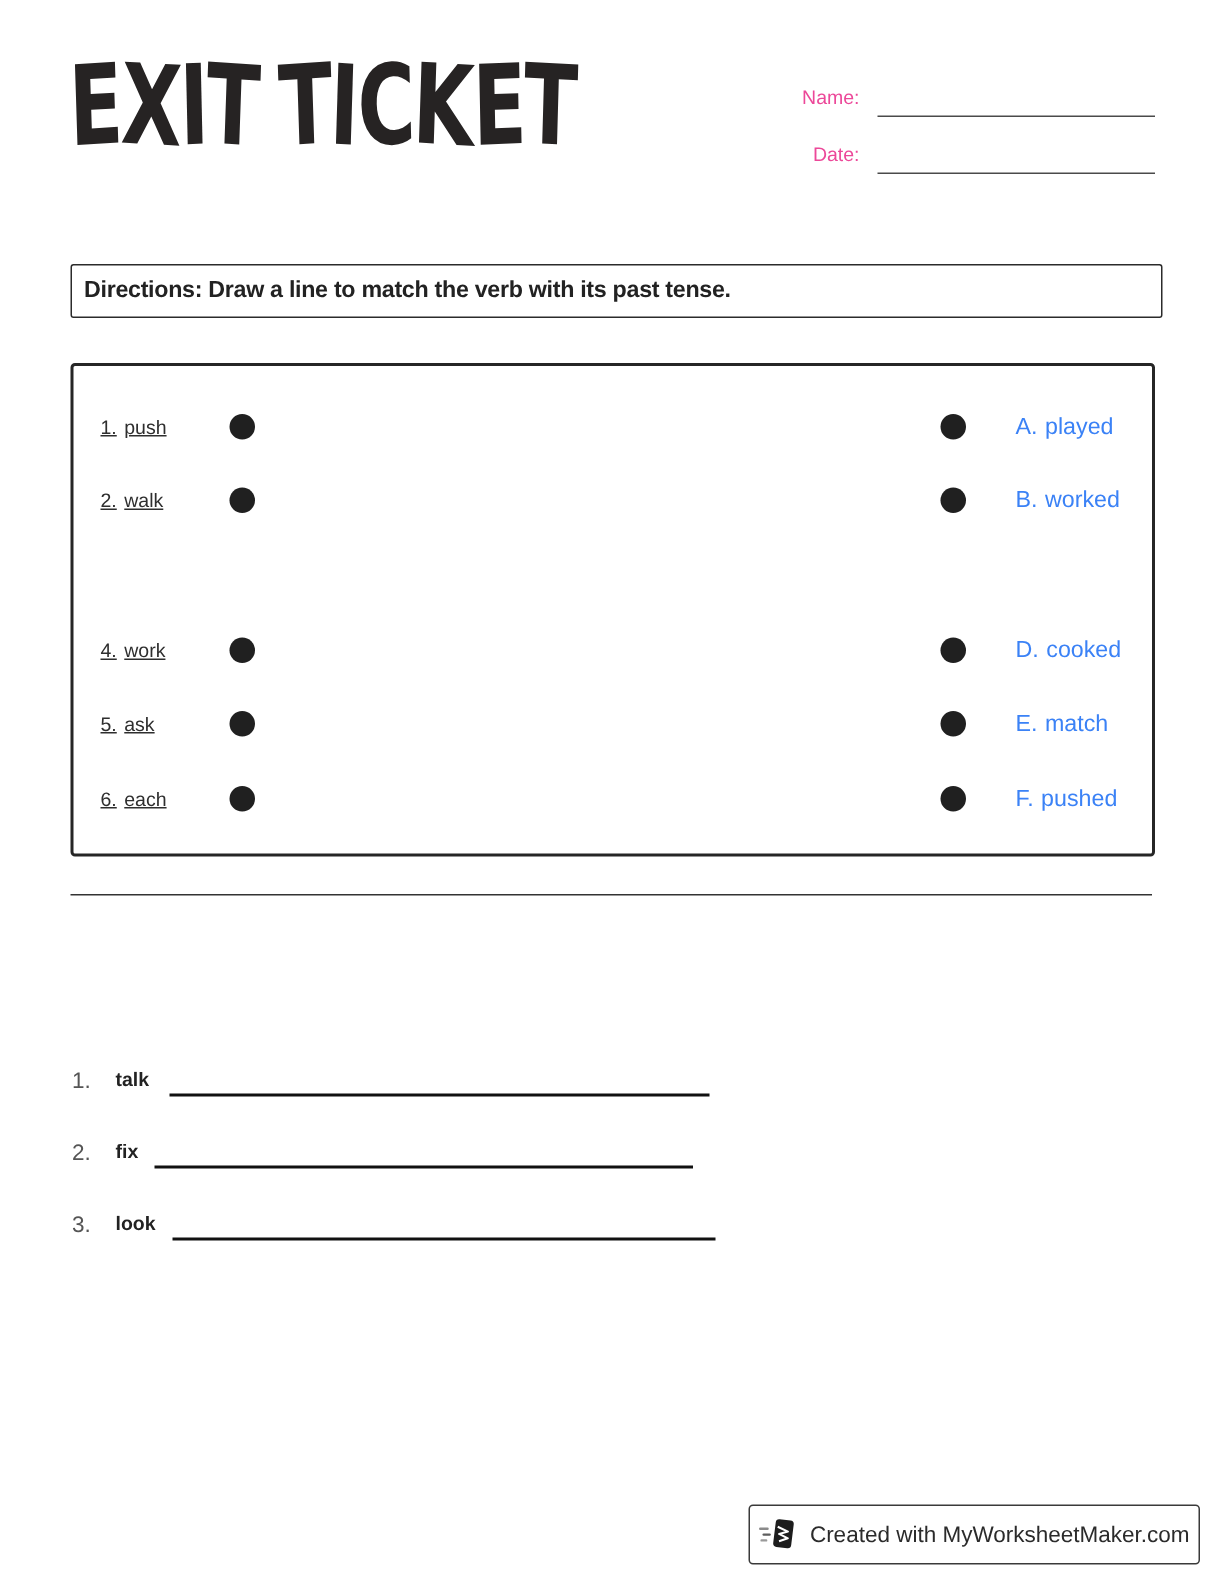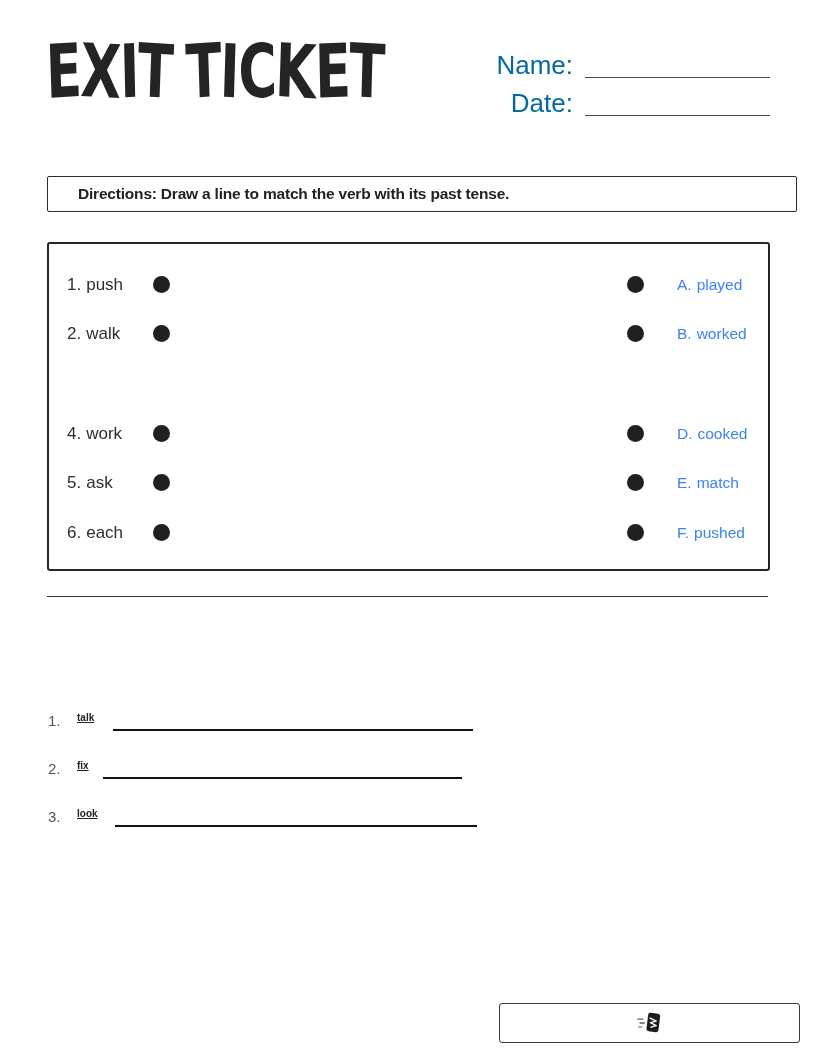--- a/index.html
+++ b/index.html
@@ -15,62 +15,62 @@
     font-family:"DejaVu Sans", sans-serif;
     font-size:74px; font-weight:800; color:#262323;
     letter-spacing:-2px; line-height:1; white-space:pre;
     transform:scaleX(0.71); transform-origin:left top;
   }
 
   
   .header-fields { position:absolute; left:480px; top:50px; width:290px; }
   .field-row { display:flex; align-items:flex-end; height:28px; margin-bottom:10px; }
   .field-label {
-    width:93px; text-align:right; font-size:26px; color:#0369a1; line-height:26px;
+    width:93px; text-align:right; font-size:13px; color:#ec4899; line-height:26px;
   }
   .field-line {
     flex:1; margin-left:12px; height:26px;
     border-bottom:1.5px solid #4a4a4a;
   }
 
   
   .dir-box {
     position:absolute; left:47px; width:718px; height:34px;
     border:1.5px solid #2b2b2b; border-radius:2px; background:#fff;
-    display:flex; align-items:center; padding-left:30px; box-sizing:content-box;
+    display:flex; align-items:center; padding-left:8px; box-sizing:content-box;
   }
   .dir1 { top:176px; }
   .dir2 { top:643px; }
   .dir-box span { font-size:15.5px; font-weight:bold; color:#222; letter-spacing:-0.2px; }
 
   
   .match-box {
     position:absolute; left:47px; top:242px; width:719px; height:325px;
     border:2px solid #262626; border-radius:3px; background:#fff;
   }
   .m-row { position:absolute; left:0; width:100%; height:24px; }
   .r0{top:29px}.r1{top:78px}.r2{top:128px}.r3{top:178px}.r4{top:227px}.r5{top:277px}
-  .m-left  { position:absolute; left:18px;  top:0; line-height:24px; font-size:17px; color:#2e2e2e; }
+  .m-left  { position:absolute; left:18px;  top:0; line-height:24px; font-size:13px; color:#2e2e2e;text-decoration:underline; }
   .m-right { position:absolute; left:628px; top:0; line-height:24px; font-size:15.5px; color:#3b82f6; }
   .m-left .w, .m-right .w { margin-left:5px; }
   .dot {
     position:absolute; top:3px; width:17px; height:17px;
     border-radius:50%; background:#202020;
   }
   .dl { left:104px; }
   .dr { left:578px; }
 
   
   .divider { position:absolute; left:47px; top:596px; width:721px; border-top:1.5px solid #333; }
 
   
   .write-row { position:absolute; left:0; width:500px; height:22px; }
   .w0{top:712px}.w1{top:760px}.w2{top:808px}
   .w-num  { position:absolute; left:48px; font-size:15px; color:#555; }
-  .w-word { position:absolute; left:77px; font-size:10px; font-weight:bold; color:#222;text-decoration:underline; }
+  .w-word { position:absolute; left:77px; font-size:13px; font-weight:bold; color:#222; }
   .ans-line { position:absolute; border-top:2px solid #111; }
   .a0{ left:113px; top:729px; width:360px; }
   .a1{ left:103px; top:777px; width:359px; }
   .a2{ left:115px; top:825px; width:362px; }
 
   
   .footer-box {
     position:absolute; left:499px; top:1003px; width:301px; height:40px;
     border:1.5px solid #3a3a3a; border-radius:3px; box-sizing:border-box;
     display:flex; align-items:center; justify-content:center; gap:8px; background:#fff;
@@ -164,15 +164,16 @@
   <div class="footer-box">
     <svg class="logo-icon" width="26" height="26" viewBox="0 0 28 28" aria-hidden="true">
       <rect x="0" y="9" width="7" height="1.7" rx="0.85" fill="#8a8a8a"></rect>
       <rect x="2.5" y="13.2" width="6" height="1.7" rx="0.85" fill="#5e5e5e"></rect>
       <rect x="1" y="17.4" width="5" height="1.7" rx="0.85" fill="#9a9a9a"></rect>
       <g transform="rotate(7 18 14)">
         <rect x="11" y="3.5" width="13" height="20" rx="2.6" fill="#1d1d1d"></rect>
         <path d="M12.8 9 L20.5 11.6 L14.4 14 L21 16.4 L15 19.2" stroke="#ffffff" stroke-width="1.5" fill="none" stroke-linejoin="round"></path>
       </g>
     </svg>
+    <span class="credit">Created with MyWorksheetMaker.com</span>
   </div>
 
 </div>
 
 </body></html>

